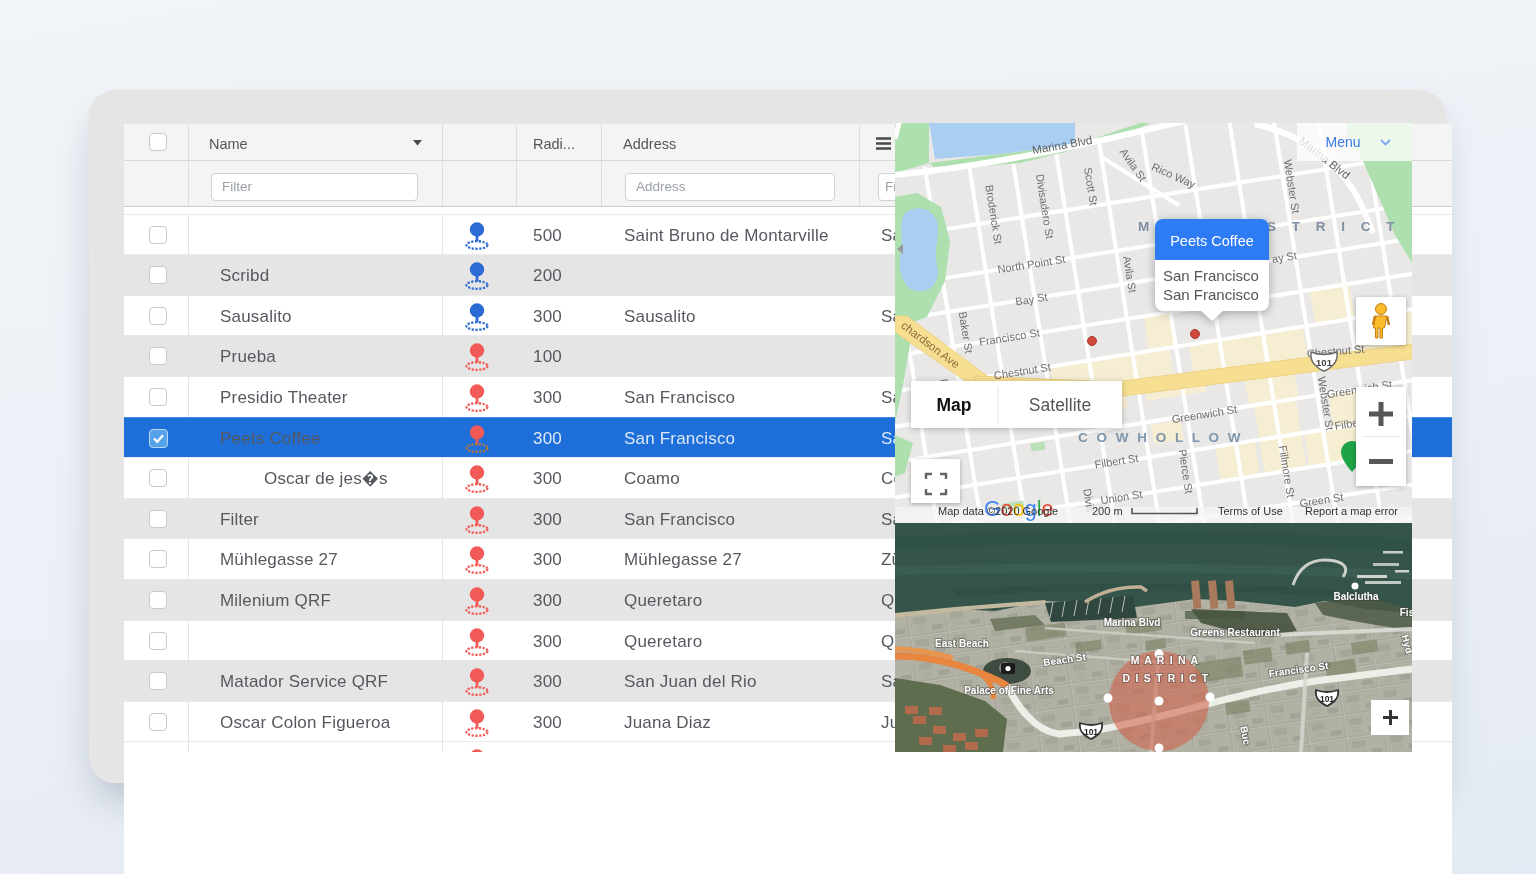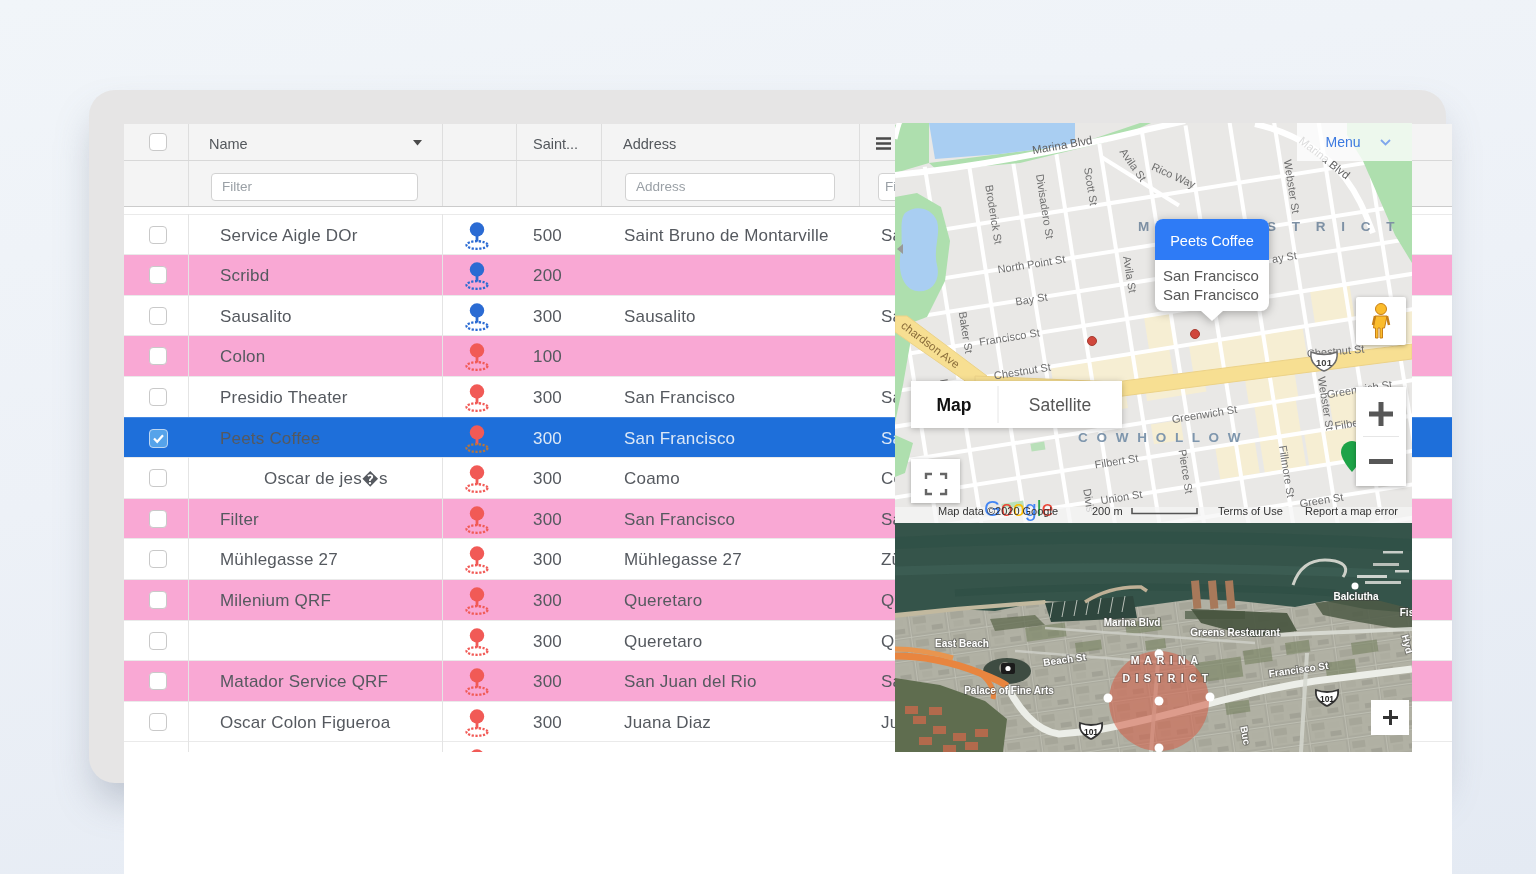--- a/index.html
+++ b/index.html
@@ -13,21 +13,21 @@
 .thead{position:absolute;left:0;top:0;width:100%;height:36px;background:#f4f4f4;border-bottom:1px solid #d8d8d8;}
 .tfilter{position:absolute;left:0;top:37px;width:100%;height:45px;background:#f4f4f4;border-bottom:1px solid #cbcbcb;}
 .hc{position:absolute;top:0;height:36px;border-right:1px solid #dedede;}
 .fc{position:absolute;top:0;height:45px;border-right:1px solid #dedede;}
 .htxt{font-size:14.5px;color:#53575c;line-height:40px;}
 .finput{position:absolute;top:12px;height:26px;background:#fff;border:1px solid #d2d2d2;border-radius:4px;
   font-size:13.5px;color:#9aa0a6;line-height:26px;padding-left:10px;}
 .rows{position:absolute;left:0;top:89.5px;width:100%;height:538.5px;overflow:hidden;}
 .row{position:absolute;left:0;width:100%;height:40px;border-top:1px solid #eaeaea;}
 .row.w{background:#fff;}
-.row.g{background:#f9a8d4;}
+.row.g{background:#e5e5e5;}
 .row.sel{background:#1e6fda;border-top:1px solid #4388e2;}
 .cell{position:absolute;top:0;height:40px;line-height:41px;font-size:17px;letter-spacing:0.2px;color:#55595f;white-space:nowrap;}
 .sel .lite{color:#dce8f6;}
 .cb{position:absolute;left:25px;top:11px;width:16px;height:16px;border:1.5px solid #c9c9c9;border-radius:4px;background:#fff;}
 .cbsel{position:absolute;left:25px;top:11px;width:17px;height:17px;border:1px solid #bcd6f2;border-radius:4px;background:#55a3ea;}
 .cv{position:absolute;top:-1px;width:1px;height:41px;background:#e4e4e4;}
 .pin{position:absolute;left:341px;top:5px;}
 .maps{position:absolute;left:806px;top:33px;width:517px;height:629px;}
 svg text{font-family:"Liberation Sans",sans-serif;}
 </style>
@@ -41,21 +41,21 @@
           <div class="cb" style="top:9px;"></div>
         </div>
       <div class="hc" style="left:65px;width:253px;">
           <span class="htxt" style="position:absolute;left:20px;">Name</span>
         <svg style="position:absolute;left:224px;top:16px;" width="9" height="6">
             <path d="M0,0 L9,0 L4.5,5.5 Z" fill="#4a4a4a"></path>
           </svg>
       </div>
       <div class="hc" style="left:319px;width:73px;"></div>
       <div class="hc" style="left:393px;width:84px;">
-          <span class="htxt" style="position:absolute;left:16px;">Saint...</span>
+          <span class="htxt" style="position:absolute;left:16px;">Radi...</span>
         </div>
       <div class="hc" style="left:478px;width:257px;">
           <span class="htxt" style="position:absolute;left:21px;">Address</span>
         </div>
       <div class="hc" style="left:736px;width:551px;border-right:none;">
         <svg style="position:absolute;left:16px;top:13px;" width="15" height="13">
             <path d="M0,1.5 H15 M0,6.5 H15 M0,11.5 H15" stroke="#4a4a4a" stroke-width="2.6"></path>
           </svg>
       </div>
     </div>
@@ -77,21 +77,20 @@
     <div class="rows">
 <div class="row w" style="top:0.0px;">
           <span class="pin"><svg width="24" height="31" viewBox="0 0 24 31">
               <circle cx="12" cy="9.5" r="7.2" fill="#2b6bd3"></circle>
               <rect x="10.6" y="14.5" width="2.8" height="7" fill="#2b6bd3"></rect>
               <ellipse cx="12" cy="25" rx="10.5" ry="3.8" fill="none" stroke="#2b6bd3" stroke-width="2.3" stroke-dasharray="2.2 1.5"></ellipse>
             </svg></span>
           <div class="cb"></div>
           <i class="cv" style="left:64px;"></i>
           <i class="cv" style="left:318px;"></i>
-          <span class="cell" style="left:96px;">Service Aigle DOr</span>
           <span class="cell" style="left:409px;">500</span>
           <span class="cell" style="left:500px;">Saint Bruno de Montarville</span>
           <span class="cell" style="left:757px;">Saint Bruno de Montarville</span>
         </div>
 <div class="row g" style="top:40.6px;">
           <span class="pin"><svg width="24" height="31" viewBox="0 0 24 31">
               <circle cx="12" cy="9.5" r="7.2" fill="#2b6bd3"></circle>
               <rect x="10.6" y="14.5" width="2.8" height="7" fill="#2b6bd3"></rect>
               <ellipse cx="12" cy="25" rx="10.5" ry="3.8" fill="none" stroke="#2b6bd3" stroke-width="2.3" stroke-dasharray="2.2 1.5"></ellipse>
             </svg></span>
@@ -117,21 +116,21 @@
         </div>
 <div class="row g" style="top:121.8px;">
           <span class="pin"><svg width="24" height="31" viewBox="0 0 24 31">
               <circle cx="12" cy="9.5" r="7.2" fill="#f15a56"></circle>
               <rect x="10.6" y="14.5" width="2.8" height="7" fill="#f15a56"></rect>
               <ellipse cx="12" cy="25" rx="10.5" ry="3.8" fill="none" stroke="#f15a56" stroke-width="2.3" stroke-dasharray="2.2 1.5"></ellipse>
             </svg></span>
           <div class="cb"></div>
           <i class="cv" style="left:64px;"></i>
           <i class="cv" style="left:318px;"></i>
-          <span class="cell" style="left:96px;">Colon</span>
+          <span class="cell" style="left:96px;">Prueba</span>
           <span class="cell" style="left:409px;">100</span>
         </div>
 <div class="row w" style="top:162.4px;">
           <span class="pin"><svg width="24" height="31" viewBox="0 0 24 31">
               <circle cx="12" cy="9.5" r="7.2" fill="#f15a56"></circle>
               <rect x="10.6" y="14.5" width="2.8" height="7" fill="#f15a56"></rect>
               <ellipse cx="12" cy="25" rx="10.5" ry="3.8" fill="none" stroke="#f15a56" stroke-width="2.3" stroke-dasharray="2.2 1.5"></ellipse>
             </svg></span>
           <div class="cb"></div>
           <i class="cv" style="left:64px;"></i>

